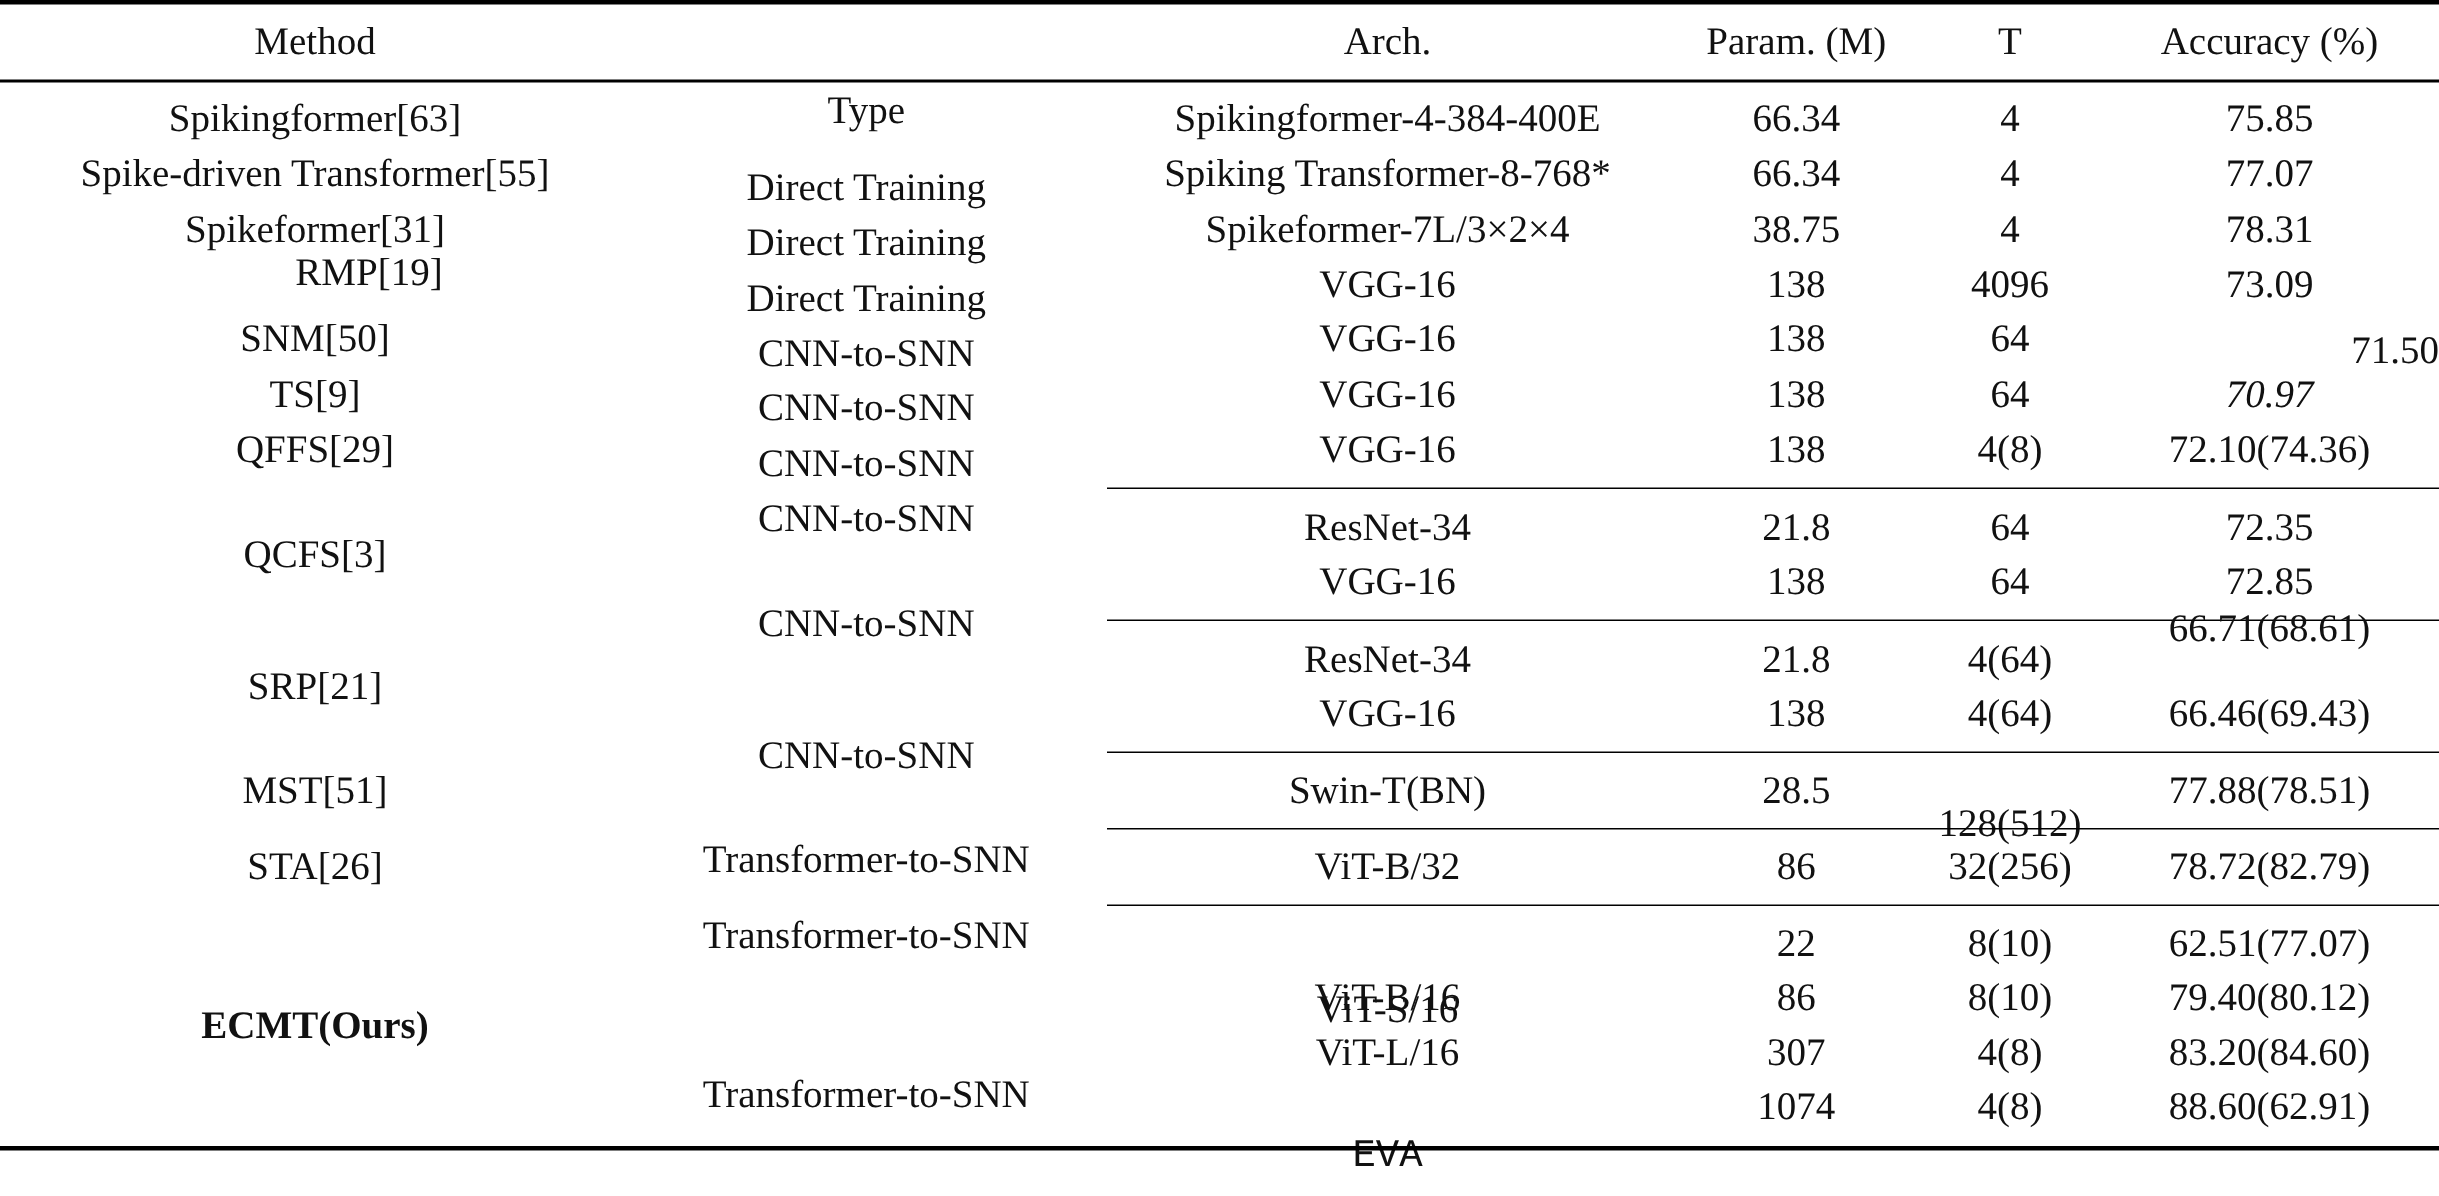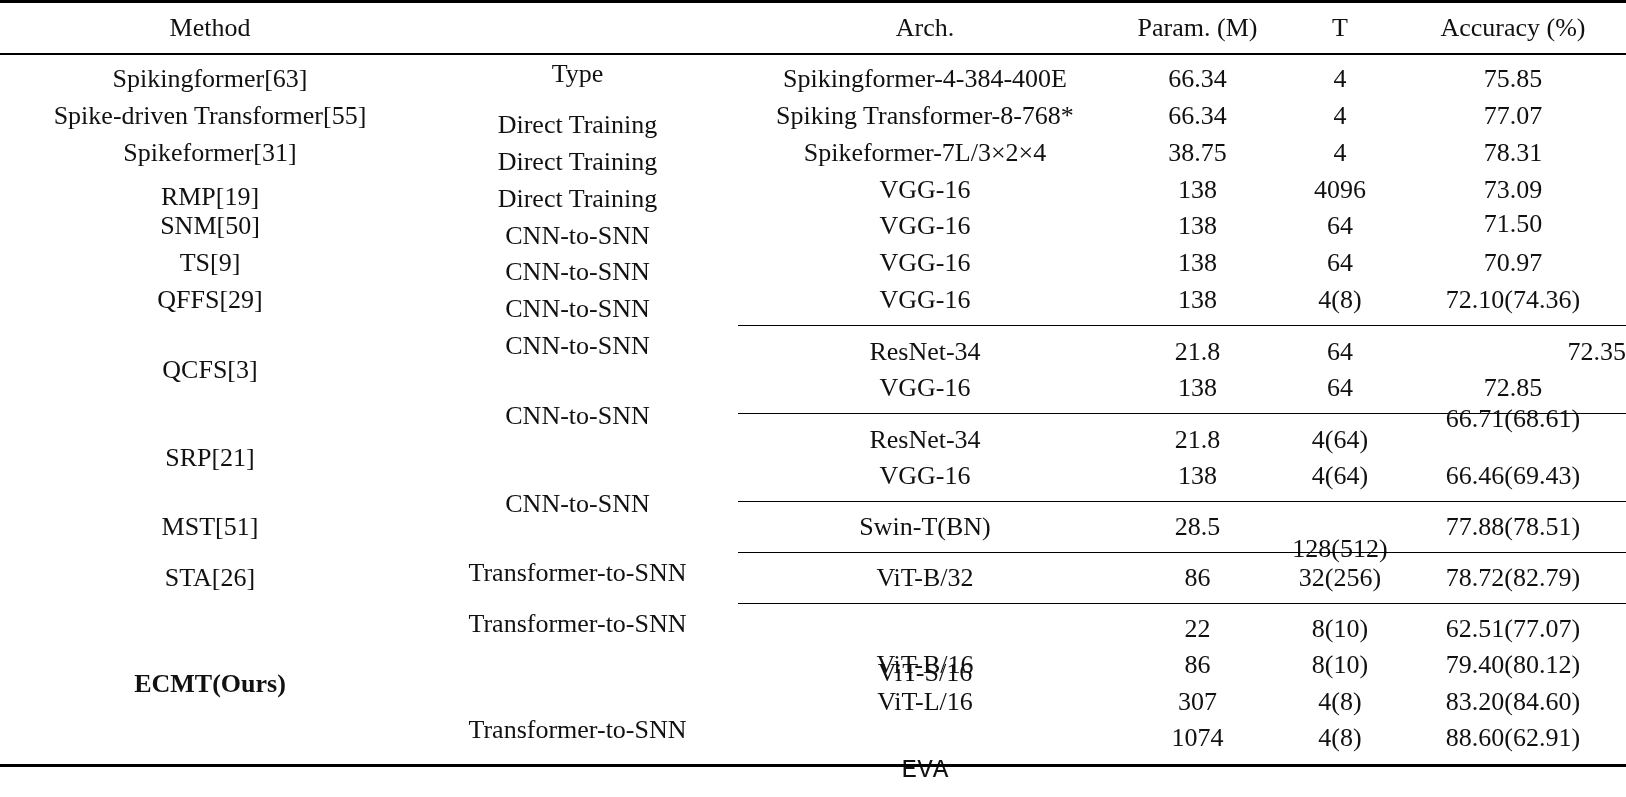--- a/index.html
+++ b/index.html
@@ -53,61 +53,61 @@
   </div>
   <div>
     <div class="cell c-method" style="top:138px;">Spikeformer[31]</div>
     <div class="cell c-type" style="top:138px;">Direct Training</div>
     <div class="cell c-arch" style="top:138px;">Spikeformer-7L/3×2×4</div>
     <div class="cell c-param" style="top:138px;">38.75</div>
     <div class="cell c-t" style="top:138px;">4</div>
     <div class="cell c-acc" style="top:138px;">78.31</div>
   </div>
   <div>
-    <div class="cell c-method" style="top:182px;">RMP[19]</div>
+    <div class="cell c-method" style="top:167px;padding-left:36px;">RMP[19]</div>
     <div class="cell c-type" style="top:175px;">CNN-to-SNN</div>
     <div class="cell c-arch" style="top:175px;">VGG-16</div>
     <div class="cell c-param" style="top:175px;">138</div>
     <div class="cell c-t" style="top:175px;">4096</div>
     <div class="cell c-acc" style="top:175px;">73.09</div>
   </div>
   <div>
     <div class="cell c-method" style="top:211px;">SNM[50]</div>
     <div class="cell c-type" style="top:211px;">CNN-to-SNN</div>
     <div class="cell c-arch" style="top:211px;">VGG-16</div>
     <div class="cell c-param" style="top:211px;">138</div>
     <div class="cell c-t" style="top:211px;">64</div>
-    <div class="cell c-acc" style="top:209px;">71.50</div>
+    <div class="cell c-acc" style="top:219px;text-align:right;">71.50</div>
   </div>
   <div>
     <div class="cell c-method" style="top:248px;">TS[9]</div>
     <div class="cell c-type" style="top:248px;">CNN-to-SNN</div>
     <div class="cell c-arch" style="top:248px;">VGG-16</div>
     <div class="cell c-param" style="top:248px;">138</div>
     <div class="cell c-t" style="top:248px;">64</div>
-    <div class="cell c-acc" style="top:248px;">70.97</div>
+    <div class="cell c-acc" style="top:248px;font-style:italic;">70.97</div>
   </div>
   <div>
     <div class="cell c-method" style="top:285px;">QFFS[29]</div>
     <div class="cell c-type" style="top:285px;">CNN-to-SNN</div>
     <div class="cell c-arch" style="top:285px;">VGG-16</div>
     <div class="cell c-param" style="top:285px;">138</div>
     <div class="cell c-t" style="top:285px;">4(8)</div>
     <div class="cell c-acc" style="top:285px;">72.10(74.36)</div>
   </div>
 
   <div class="rule-thin" style="top:325px;"></div>
 
   <div>
     <div class="cell c-method" style="top:355px;">QCFS[3]</div>
     <div class="cell c-type" style="top:355px;">CNN-to-SNN</div>
     <div class="cell c-arch" style="top:337px;">ResNet-34</div>
     <div class="cell c-param" style="top:337px;">21.8</div>
     <div class="cell c-t" style="top:337px;">64</div>
-    <div class="cell c-acc" style="top:337px;text-align:right;">72.35</div>
+    <div class="cell c-acc" style="top:337px;">72.35</div>
     <div class="cell c-arch" style="top:373px;">VGG-16</div>
     <div class="cell c-param" style="top:373px;">138</div>
     <div class="cell c-t" style="top:373px;">64</div>
     <div class="cell c-acc" style="top:373px;">72.85</div>
   </div>
 
   <div class="rule-thin" style="top:413px;"></div>
 
   <div>
     <div class="cell c-method" style="top:443px;">SRP[21]</div>

